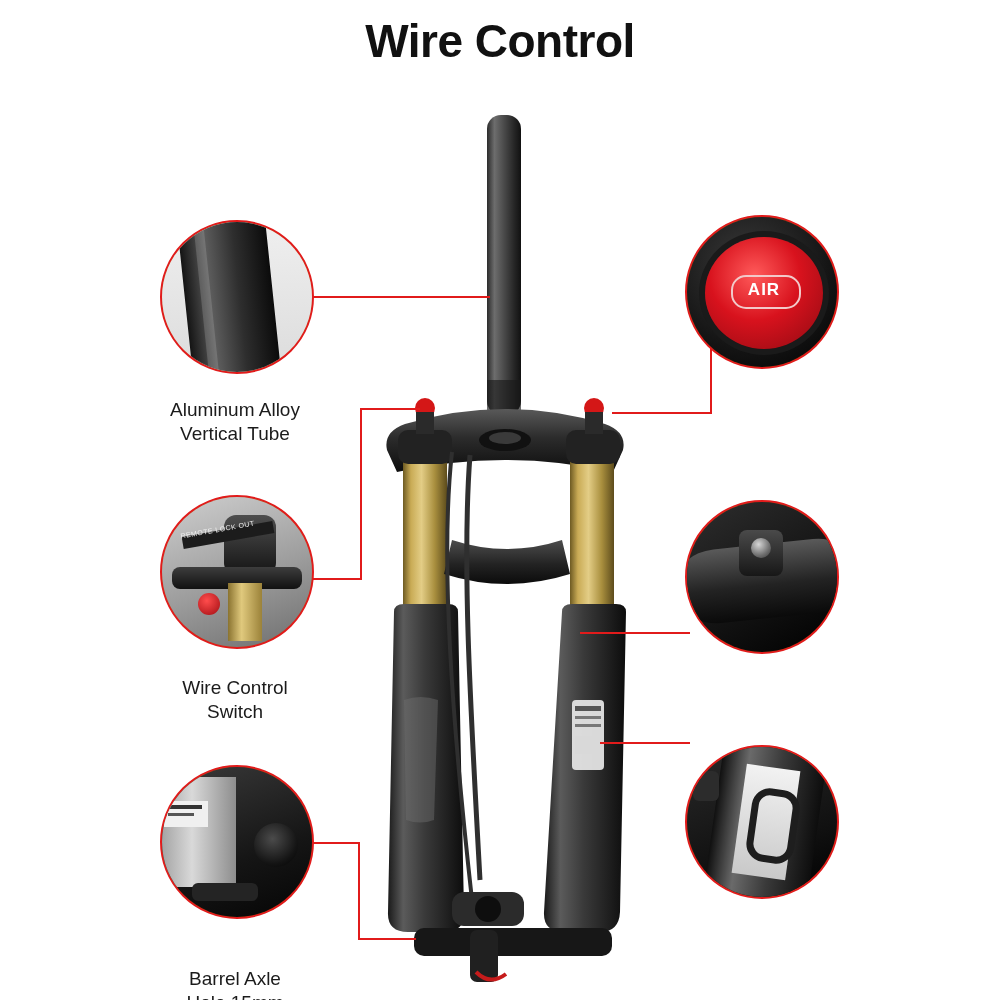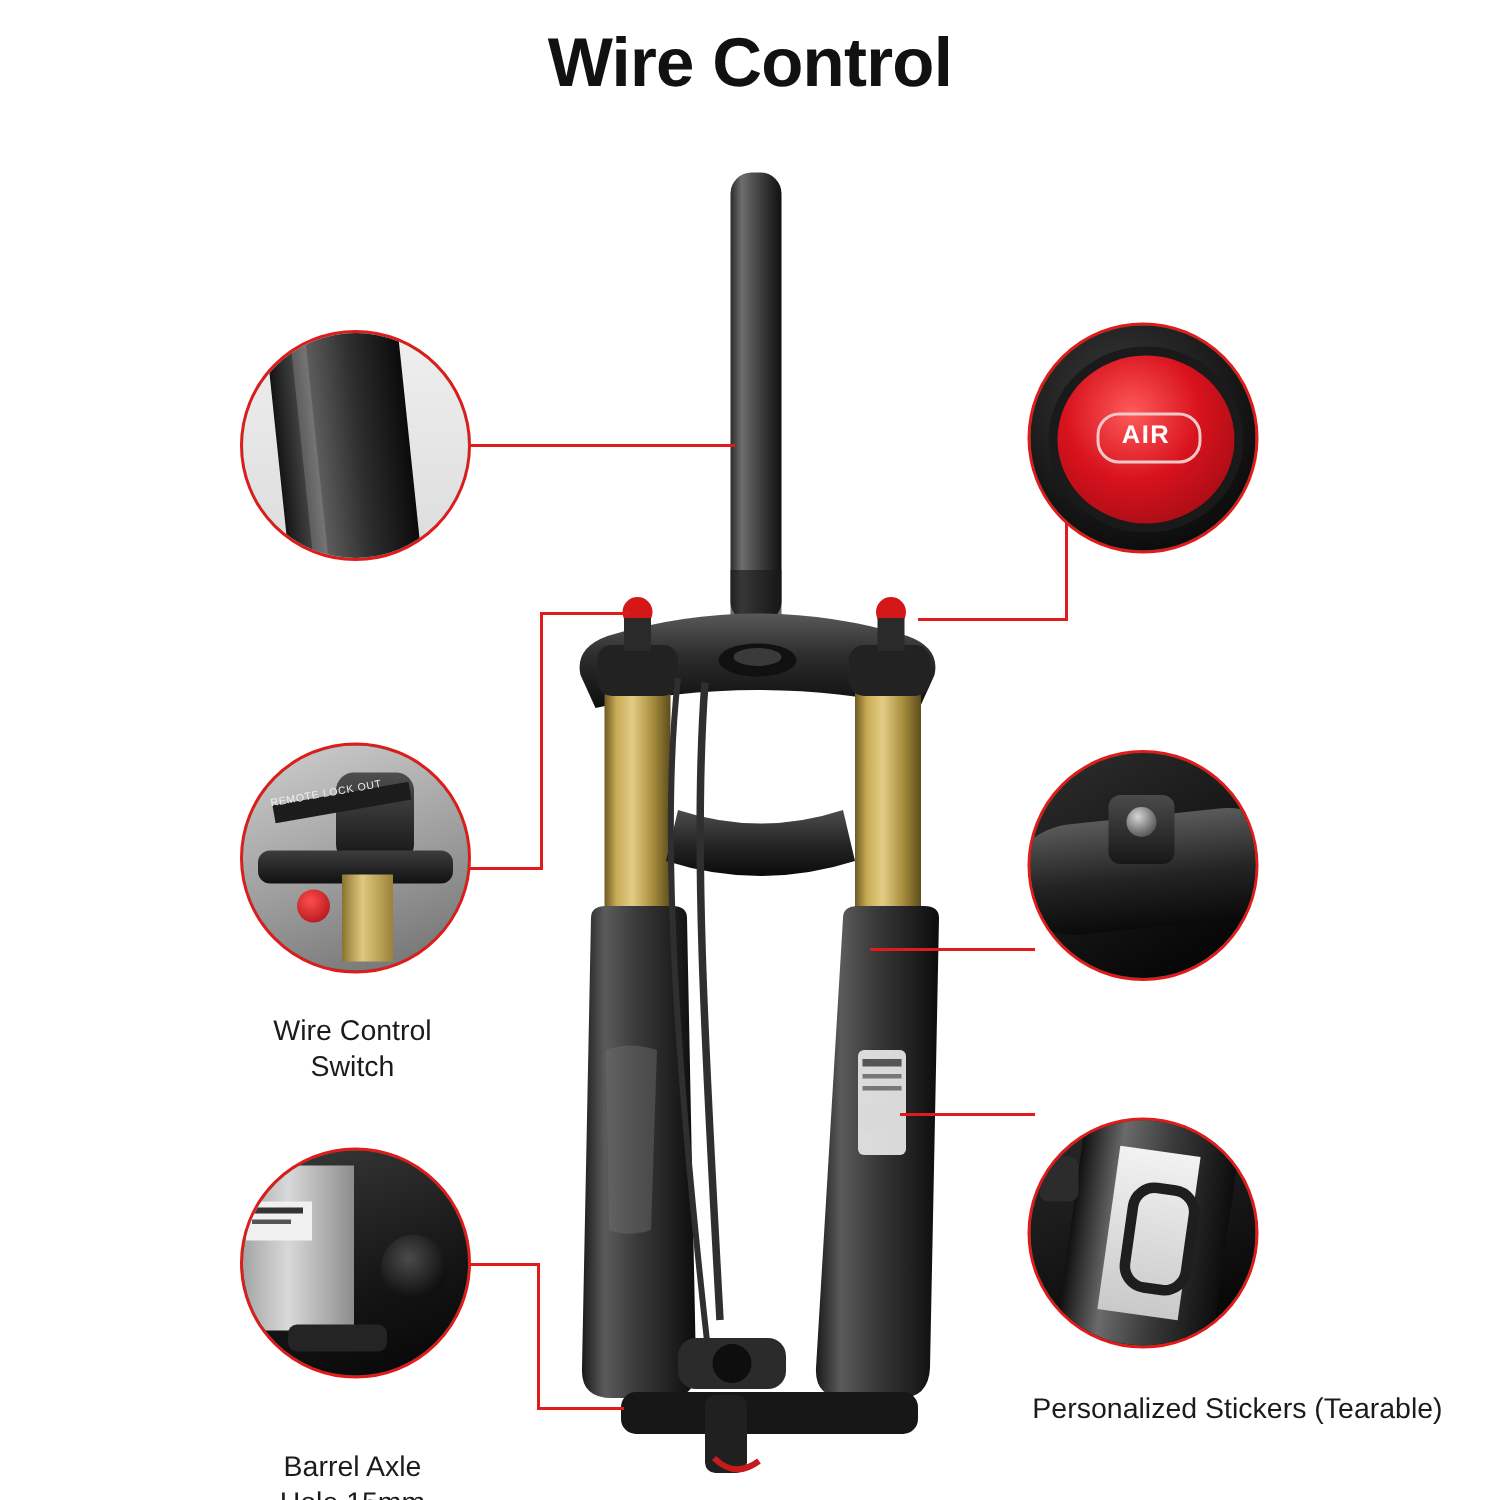--- a/index.html
+++ b/index.html
@@ -21,21 +21,21 @@
     letter-spacing:-0.5px;
   }
 
   
   .bubble{
     position:absolute;
     width:150px;height:150px;
     border-radius:50%;
     border:2px solid #e11b1b;
     overflow:hidden;
-    background:#15803d;
+    background:#c2410c;
   }
   .bubble .inner{position:absolute;inset:0;}
 
   .caption{
     position:absolute;
     font-size:19px;
     color:#1b1b1b;
     line-height:24px;
     text-align:center;
     white-space:pre-line;
@@ -148,20 +148,22 @@
   <div class="line h" style="left:358px;top:938px;width:58px;"></div>
 
   <div class="line h" style="left:600px;top:742px;width:90px;"></div>
 
   <div class="bubble" style="left:160px;top:220px;">
     <div class="inner" style="background:linear-gradient(180deg,#efefef 0%,#dcdcdc 100%);">
       <div style="position:absolute;left:24px;top:-10px;width:88px;height:190px;border-radius:16px;background:linear-gradient(90deg,#141414 0%,#5c5c5c 30%,#2e2e2e 62%,#0b0b0b 100%);transform:rotate(-6deg);"></div>
       <div style="position:absolute;left:40px;top:-10px;width:10px;height:190px;background:rgba(255,255,255,0.16);transform:rotate(-6deg);"></div>
     </div>
   </div>
+  <div class="caption" style="left:140px;top:398px;width:190px;">Aluminum Alloy
+Vertical Tube</div>
 
   <div class="bubble" style="left:685px;top:215px;">
     <div class="inner" style="background:radial-gradient(circle at 40% 32%,#3a3a3a 0%,#151515 60%,#000 100%);">
       <div style="position:absolute;left:18px;top:20px;width:118px;height:112px;border-radius:50%;background:radial-gradient(circle at 42% 34%,#ff5a5a 0%,#d8121d 45%,#8d0a12 100%);box-shadow:0 0 0 6px #1a1a1a;"></div>
       <div style="position:absolute;left:44px;top:58px;width:66px;height:30px;border-radius:15px;border:2px solid #f2c9c9;"></div>
       <div style="position:absolute;left:44px;top:58px;width:66px;height:30px;line-height:30px;text-align:center;color:#ffffff;font-size:17px;font-weight:bold;letter-spacing:1px;">AIR</div>
     </div>
   </div>
 
   <div class="bubble" style="left:160px;top:495px;">
@@ -199,15 +201,14 @@
 Hole 15mm</div>
 
   <div class="bubble" style="left:685px;top:745px;">
     <div class="inner" style="background:linear-gradient(160deg,#2a2a2a 0%,#101010 65%,#000 100%);">
       <div style="position:absolute;left:26px;top:-10px;width:104px;height:180px;border-radius:20px;background:linear-gradient(90deg,#101010 0%,#6a6a6a 26%,#3a3a3a 58%,#0d0d0d 100%);transform:rotate(8deg);"></div>
       <div style="position:absolute;left:52px;top:20px;width:54px;height:110px;background:linear-gradient(180deg,#f2f2f2,#c9c9c9);transform:rotate(8deg);"></div>
       <div style="position:absolute;left:62px;top:42px;width:34px;height:60px;border:7px solid #1e1e1e;border-radius:18px;transform:rotate(8deg);"></div>
       <div style="position:absolute;left:6px;top:24px;width:26px;height:30px;border-radius:6px;background:#2c2c2c;"></div>
     </div>
   </div>
-  <div class="caption" style="left:660px;top:928px;width:330px;">Personalized Stickers (Tearable)</div>
 
 </div>
 
 </body></html>

